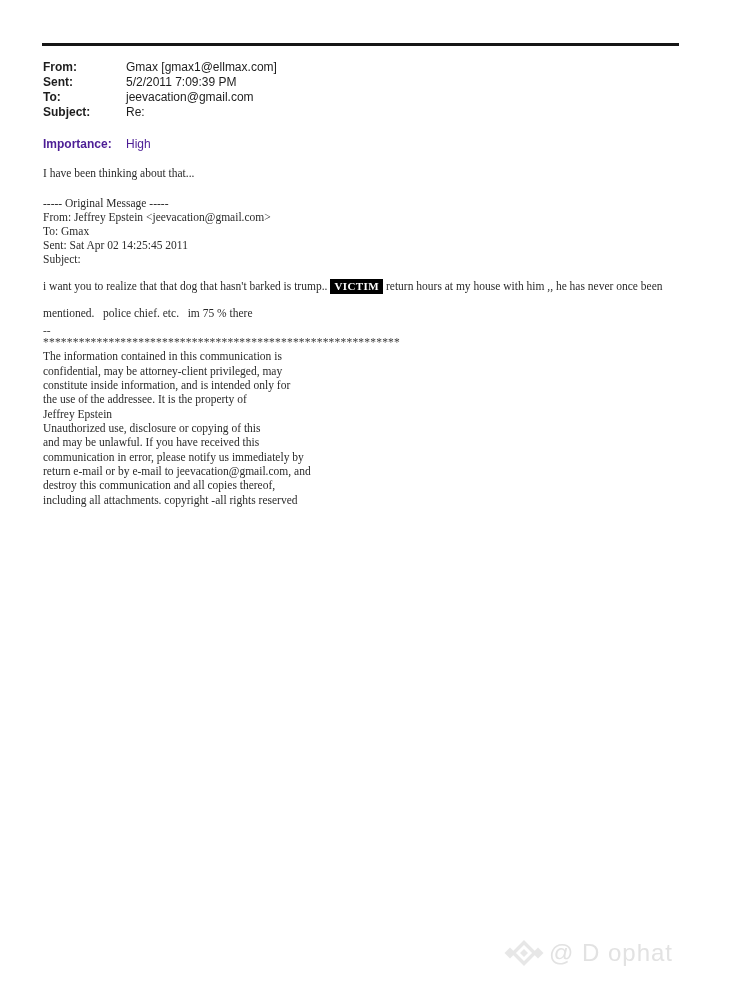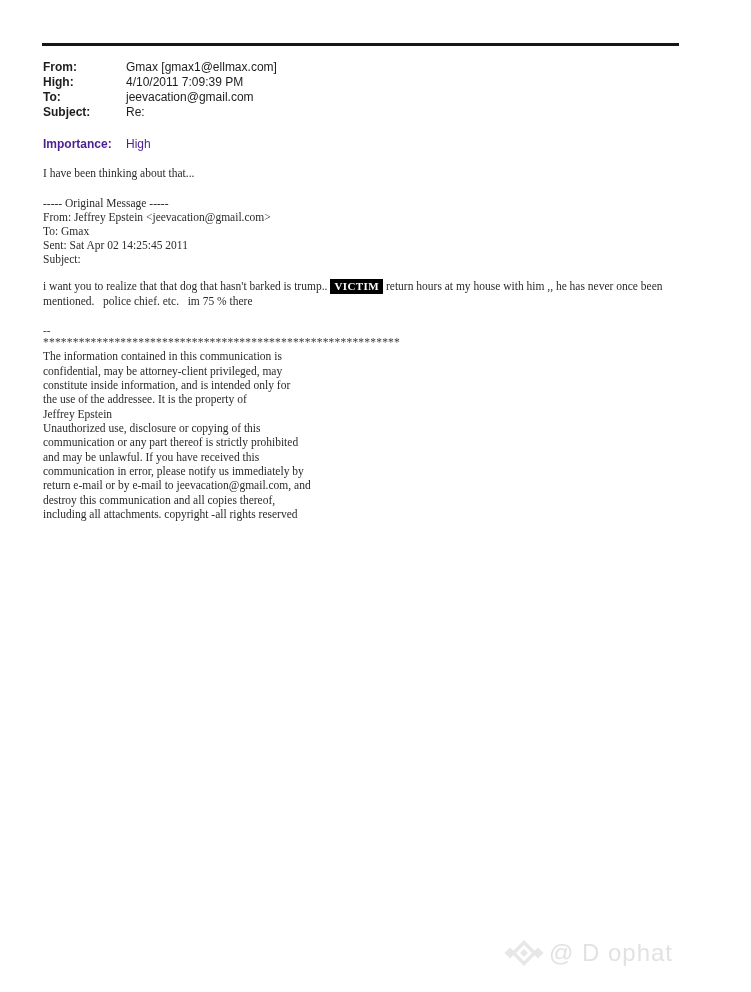--- a/index.html
+++ b/index.html
@@ -74,21 +74,21 @@
   .body-line1 { white-space: nowrap; }
   .body-line2 { white-space: pre; }
   .redaction-box {
     display: inline-block;
     background: #000000;
     color: #ffffff;
     font-weight: bold;
     font-size: 11px;
     line-height: 13px;
     padding: 1px 4px 1px 4px;
-    margin: 0 3px 0 3px;
+    margin: 0 3px 12px 3px;
     letter-spacing: 0.4px;
   }
   .sig-dashes {
     position: absolute;
     left: 43px;
     top: 323px;
     line-height: 14px;
     color: #4a4a4a;
   }
   .disclaimer-block {
@@ -120,22 +120,22 @@
 <div class="page">
 
   <div class="top-rule"></div>
 
   <div class="hdr-block">
     <div class="hdr-row">
       <span class="hdr-label">From:</span>
       <span class="hdr-value">Gmax [gmax1@ellmax.com]</span>
     </div>
     <div class="hdr-row">
-      <span class="hdr-label">High:</span>
-      <span class="hdr-value">4/10/2011 7:09:39 PM</span>
+      <span class="hdr-label">Sent:</span>
+      <span class="hdr-value">5/2/2011 7:09:39 PM</span>
     </div>
     <div class="hdr-row">
       <span class="hdr-label">To:</span>
       <span class="hdr-value">jeevacation@gmail.com</span>
     </div>
     <div class="hdr-row">
       <span class="hdr-label">Subject:</span>
       <span class="hdr-value">Re:</span>
     </div>
   </div>
@@ -165,21 +165,20 @@
   <div class="sig-dashes serif">--</div>
 
   <div class="disclaimer-block serif">
     <div class="asterisk-line">************************************************************</div>
     <div>The information contained in this communication is</div>
     <div>confidential, may be attorney-client privileged, may</div>
     <div>constitute inside information, and is intended only for</div>
     <div>the use of the addressee. It is the property of</div>
     <div>Jeffrey Epstein</div>
     <div>Unauthorized use, disclosure or copying of this</div>
-    <div>communication or any part thereof is strictly prohibited</div>
     <div>and may be unlawful. If you have received this</div>
     <div>communication in error, please notify us immediately by</div>
     <div>return e-mail or by e-mail to jeevacation@gmail.com, and</div>
     <div>destroy this communication and all copies thereof,</div>
     <div>including all attachments. copyright -all rights reserved</div>
   </div>
 
   <div class="watermark">
     <svg class="watermark-logo" width="40" height="34" viewBox="0 0 40 34" xmlns="http://www.w3.org/2000/svg">
       <path d="M0.5 17 L6 11.5 L11.5 17 L6 22.5 Z" fill="#e7e7e7"></path>

